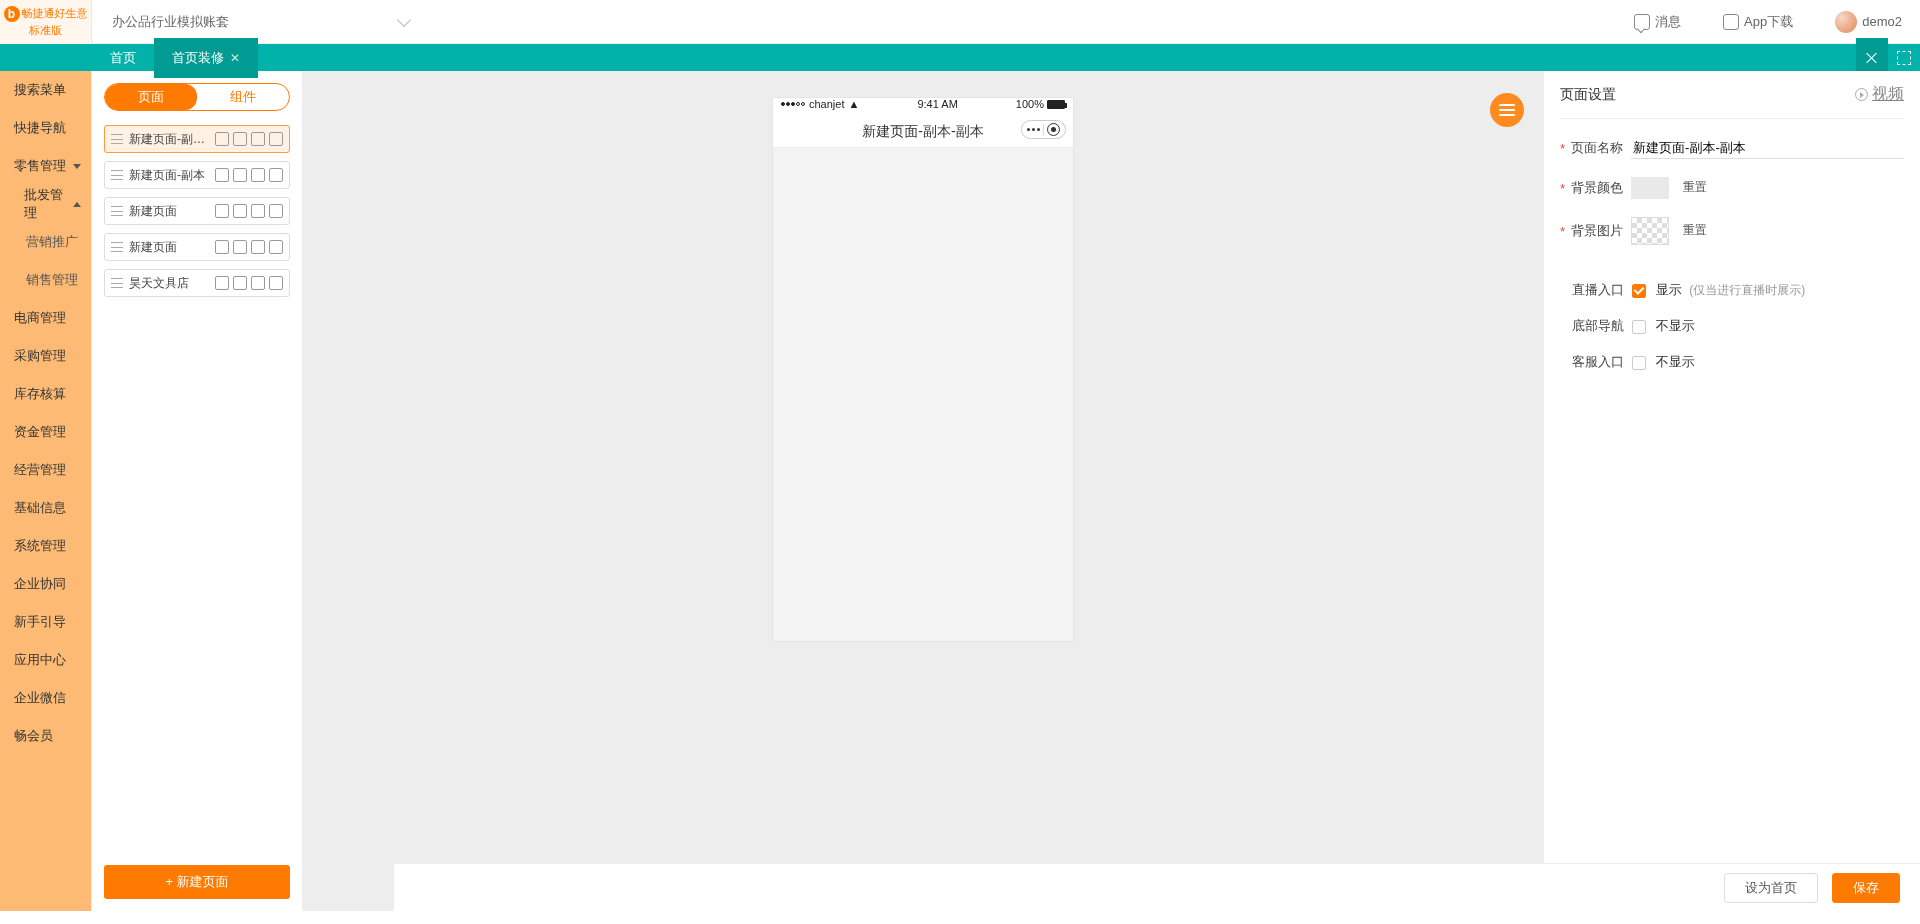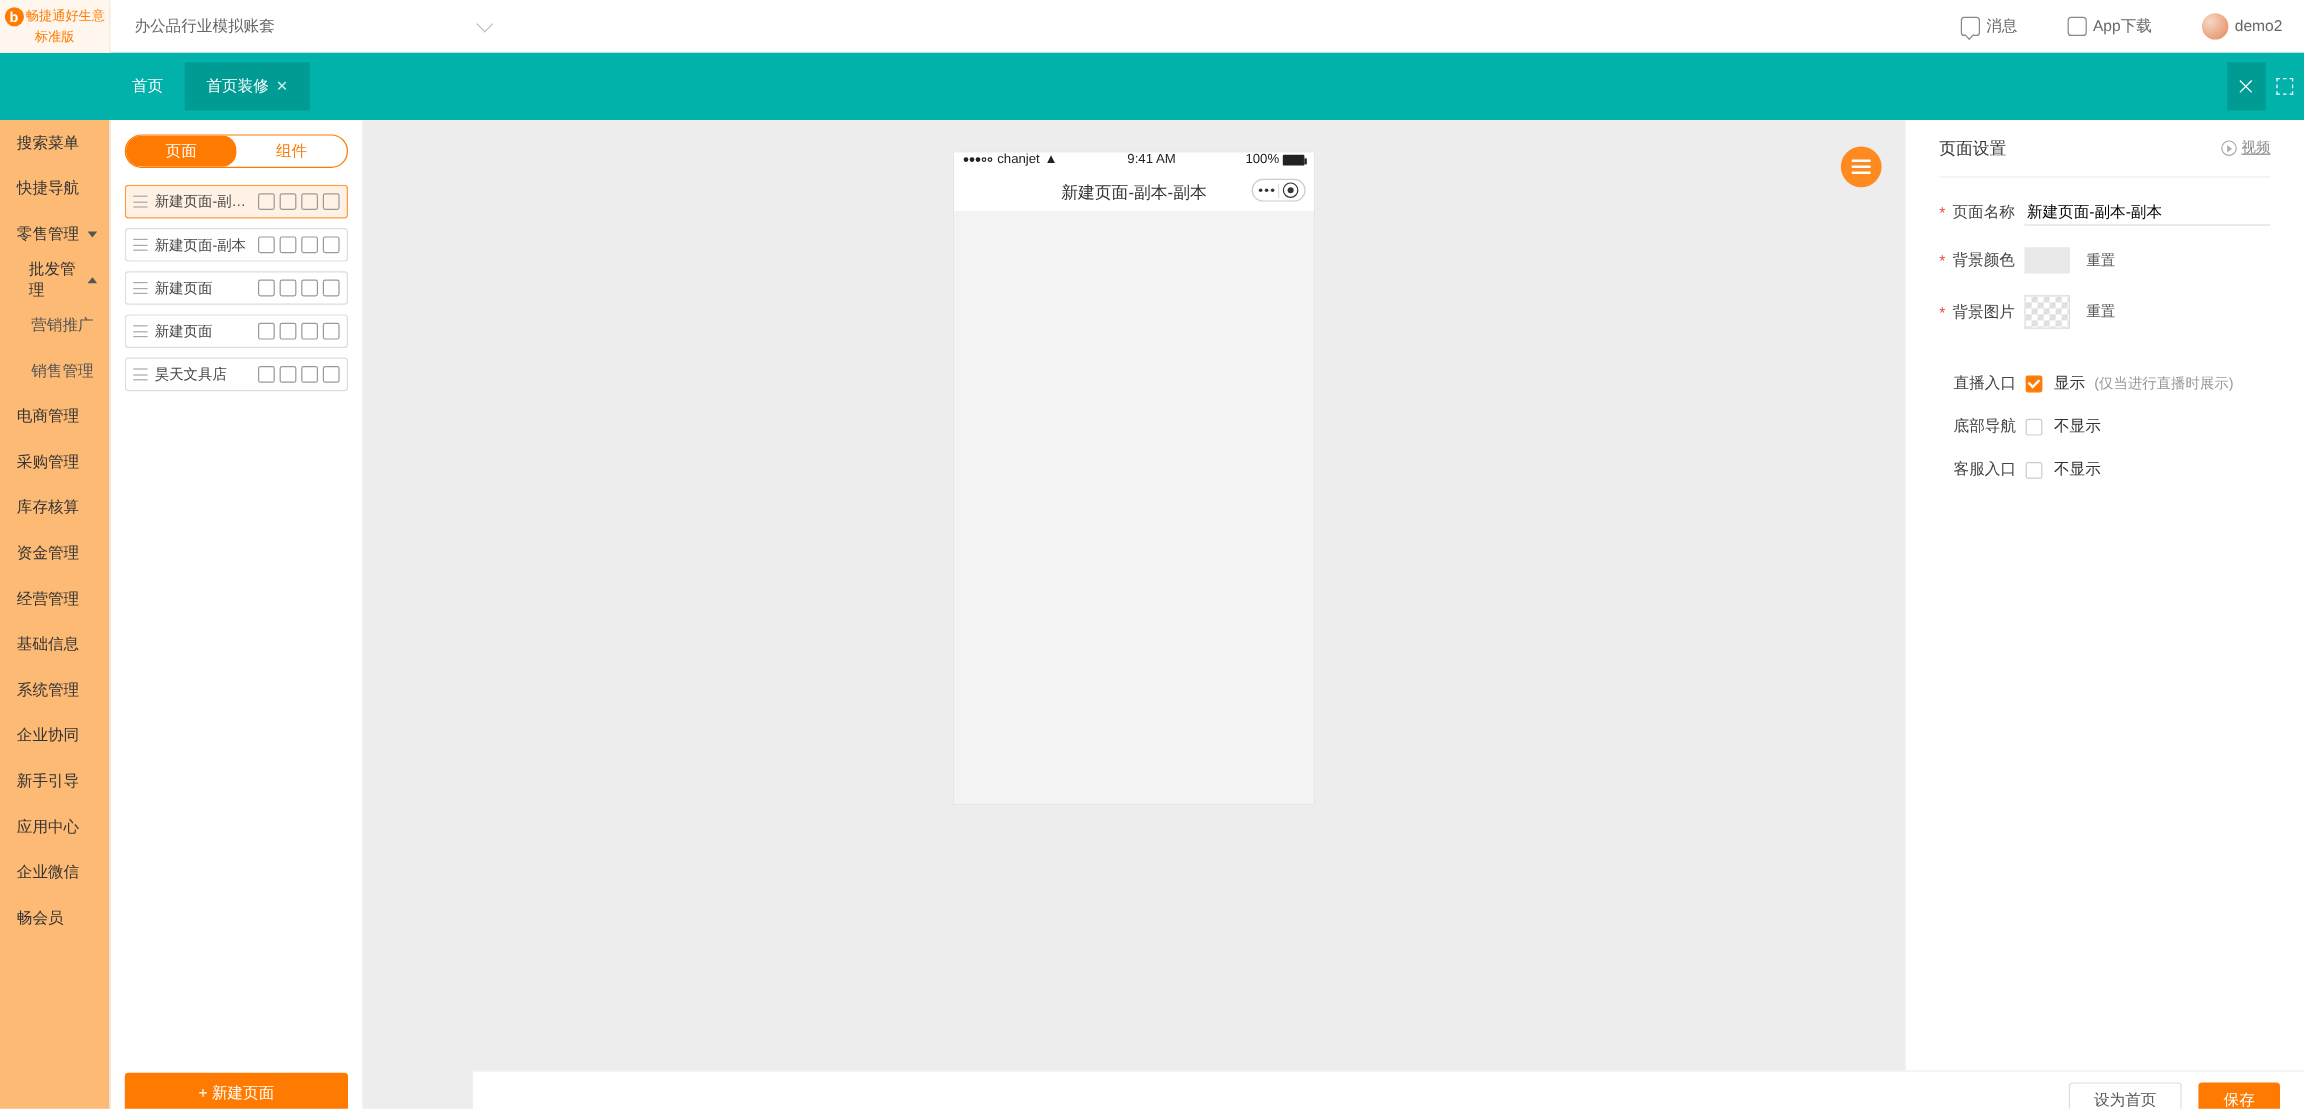--- a/index.html
+++ b/index.html
@@ -14,21 +14,21 @@
 .account-sel{margin-left:20px;color:#666;font-size:13px;display:flex;align-items:center;gap:170px;}
 .chev-down{width:10px;height:10px;border-right:1px solid #bbb;border-bottom:1px solid #bbb;transform:rotate(45deg);margin-top:-4px;}
 .topbar .spacer{flex:1;}
 .top-icons{display:flex;align-items:center;gap:22px;margin-right:18px;color:#666;font-size:13px;}
 .top-icons .ti{display:flex;align-items:center;gap:5px;cursor:pointer;padding-left:20px;}
 .ico{width:16px;height:16px;border:1px solid #888;border-radius:3px;position:relative;}
 .ico.msg{border-radius:3px;}
 .ico.msg:before{content:"";position:absolute;bottom:-3px;left:3px;width:5px;height:5px;border-right:1px solid #888;border-bottom:1px solid #888;transform:rotate(45deg);background:#fff;}
 .avatar{width:22px;height:22px;border-radius:50%;background:radial-gradient(circle at 30% 30%,#f7d6c7,#e28855);}
 
-.tabstrip{height:56px;background:#00b2a9;display:flex;align-items:center;color:#fff;}
+.tabstrip{height:27px;background:#00b2a9;display:flex;align-items:center;color:#fff;}
 .tabstrip .left-gap{width:92px;}
 .tabstrip .tab{height:40px;display:flex;align-items:center;padding:0 18px;cursor:pointer;font-size:13px;gap:6px;}
 .tabstrip .tab.active{background:#009b93;}
 .tabstrip .x{font-size:12px;opacity:.8;}
 .tabstrip .spacer{flex:1;}
 .tabstrip .rbtn{width:32px;height:40px;display:flex;align-items:center;justify-content:center;cursor:pointer;}
 .tabstrip .rbtn.dk{background:#009b93;}
 .closeX{width:12px;height:12px;position:relative;}
 .closeX:before,.closeX:after{content:"";position:absolute;left:5px;top:-1px;width:1px;height:14px;background:#fff;}
 .closeX:before{transform:rotate(45deg);}
@@ -68,23 +68,23 @@
 .ph-title{height:32px;display:flex;align-items:center;justify-content:center;position:relative;border-bottom:1px solid #eee;font-size:14px;}
 .ph-right{position:absolute;right:7px;top:4px;display:flex;align-items:center;gap:3px;border:1px solid #ccc;border-radius:12px;padding:2px 5px;}
 .dots3{display:flex;gap:2px;}
 .dots3 i{width:3px;height:3px;border-radius:50%;background:#333;}
 .circ{width:13px;height:13px;border:1.5px solid #333;border-radius:50%;display:flex;align-items:center;justify-content:center;}
 .circ:after{content:"";width:5px;height:5px;background:#333;border-radius:50%;}
 .ph-body{height:calc(100% - 50px);background:#f3f3f3;}
 .fab{position:absolute;top:22px;right:20px;width:34px;height:34px;border-radius:50%;background:#ff8a1f;display:flex;flex-direction:column;justify-content:center;align-items:center;gap:3px;cursor:pointer;}
 .fab span{width:16px;height:2px;background:#fff;border-radius:1px;}
 
-.settings{width:332px;background:#fff;display:flex;flex-direction:column;padding:0 28px;}
+.settings{width:376px;background:#fff;display:flex;flex-direction:column;padding:0 16px;}
 .settings-hd{height:48px;display:flex;align-items:center;justify-content:space-between;border-bottom:1px solid #eee;font-size:14px;}
-.vid{display:flex;align-items:center;gap:4px;color:#888;font-size:12px;cursor:pointer;text-decoration:underline;}
+.vid{display:flex;align-items:center;gap:4px;color:#888;font-size:16px;cursor:pointer;text-decoration:underline;}
 .playc{width:13px;height:13px;border:1px solid #aaa;border-radius:50%;display:flex;align-items:center;justify-content:center;}
 .playc:after{content:"";width:0;height:0;border-top:3px solid transparent;border-bottom:3px solid transparent;border-left:4px solid #aaa;margin-left:1px;}
 .frow{display:flex;align-items:center;margin-top:18px;font-size:13px;}
 .req{color:#e74c3c;margin-right:6px;}
 .flabel{width:60px;color:#444;}
 .fval{flex:1;}
 .txt-in{width:100%;border:none;border-bottom:1px solid #ddd;padding:3px 2px;font-size:13px;outline:none;}
 .swatch{width:38px;height:22px;background:#e9e9e9;display:inline-block;vertical-align:middle;margin-right:10px;}
 .checker{width:38px;height:28px;display:inline-block;vertical-align:middle;margin-right:10px;background:
  linear-gradient(45deg,#ddd 25%,transparent 25%,transparent 75%,#ddd 75%),

